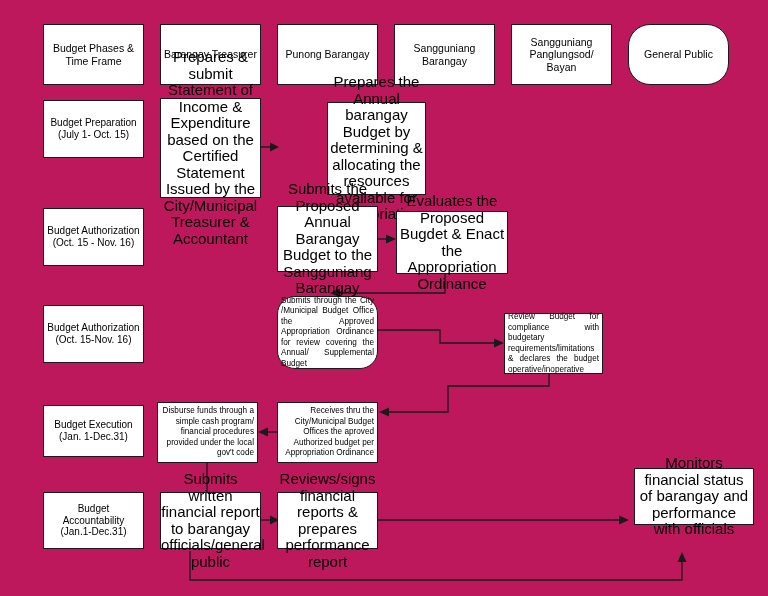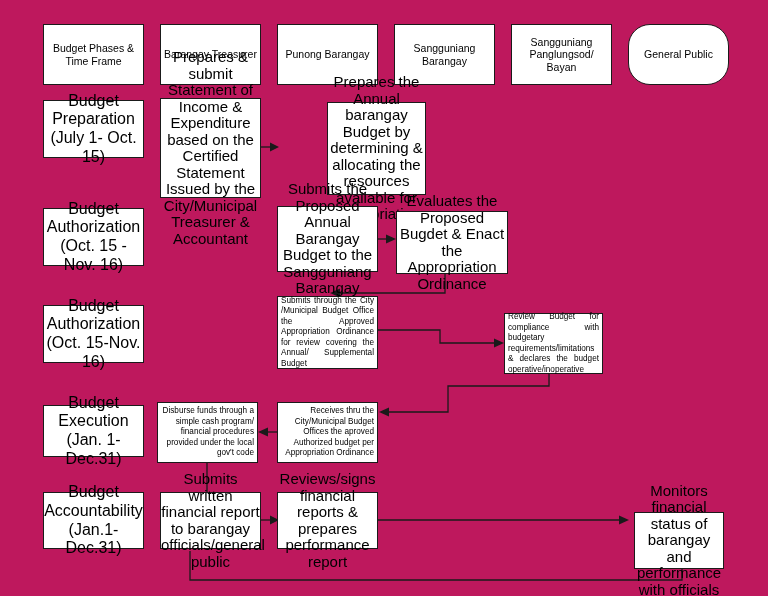--- a/index.html
+++ b/index.html
@@ -29,21 +29,21 @@
     line-height:1.16;
     color:#000;
     overflow:visible;
     z-index:2;
   }
   .box .txt{width:100%;padding:0 2px;}
 
   
   .hdr{font-size:10.5px;}
   
-  .phase{font-size:16px;}
+  .phase{font-size:10px;}
   
   .proc{font-size:15px;}
   
   .dense{font-size:8.2px;line-height:1.28;text-align:justify;}
   .dense .txt{padding:0 3px;}
   .denseL{font-size:8.2px;line-height:1.3;text-align:right;}
   .denseL .txt{padding:0 3px;}
   .tight{line-height:1.1;}
 
   
@@ -159,37 +159,37 @@
     <span class="txt">Prepares the Annual  barangay Budget by determining &amp; allocating the resources available for appropriation</span>
   </div>
 
   <div class="box proc tight" style="left:277px;top:206px;width:101px;height:66px;">
     <span class="txt">Submits the Proposed Annual  Barangay Budget to the Sangguniang Barangay</span>
   </div>
   <div class="box proc tight overflow" style="left:396px;top:211px;width:112px;height:63px;">
     <span class="txt">Evaluates the Proposed Bugdet &amp; Enact the Appropriation Ordinance</span>
   </div>
 
-  <div class="box dense" style="left:277px;top:296px;width:101px;height:73px;">
+  <div class="box dense" style="left:277px;top:296px;width:101px;height:73px;border-radius:18px;">
     <span class="txt">Submits through the City /Municipal Budget Office  the Approved  Appropriation Ordinance for   review covering the  Annual/ Supplemental Budget</span>
   </div>
   <div class="box dense" style="left:504px;top:313px;width:99px;height:61px;">
     <span class="txt">Review Budget for  compliance  with  budgetary requirements/limitations &amp; declares the budget operative/inoperative</span>
   </div>
 
   <div class="box denseL" style="left:157px;top:402px;width:101px;height:61px;">
     <span class="txt">Disburse funds through a simple cash program/ financial procedures provided under the local gov't code</span>
   </div>
   <div class="box denseL" style="left:277px;top:402px;width:101px;height:61px;">
     <span class="txt">Receives thru the City/Municipal Budget Offices the aproved Authorized budget per Appropriation Ordinance</span>
   </div>
 
   <div class="box proc tight" style="left:160px;top:492px;width:101px;height:57px;">
     <span class="txt">Submits written financial report to barangay officials/general public</span>
   </div>
   <div class="box proc tight" style="left:277px;top:492px;width:101px;height:57px;">
     <span class="txt">Reviews/signs financial reports &amp; prepares performance report</span>
   </div>
-  <div class="box proc tight" style="left:634px;top:512px;width:90px;height:57px;">
+  <div class="box proc tight" style="left:634px;top:468px;width:120px;height:57px;">
     <span class="txt">Monitors financial status of barangay and performance with officials</span>
   </div>
 
 </div>
 
 </body></html>

